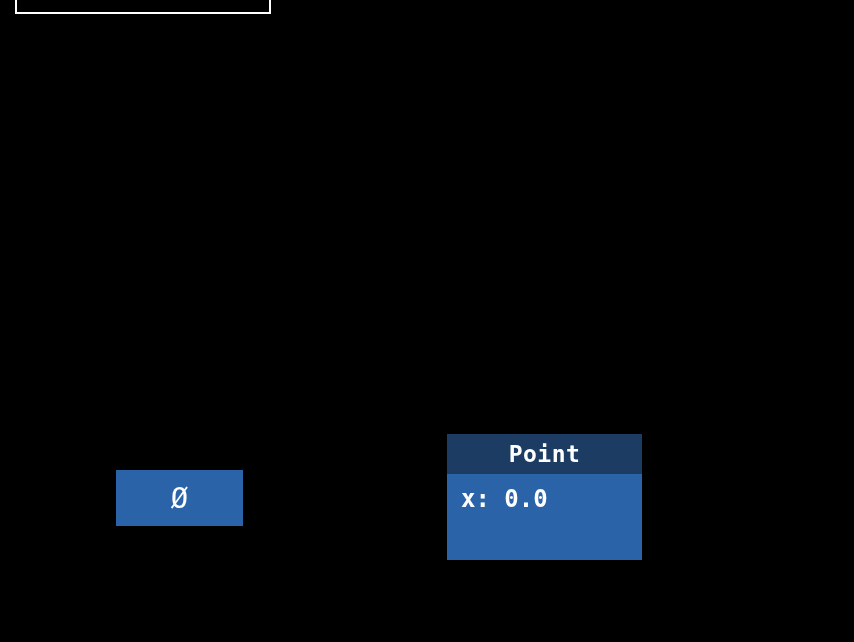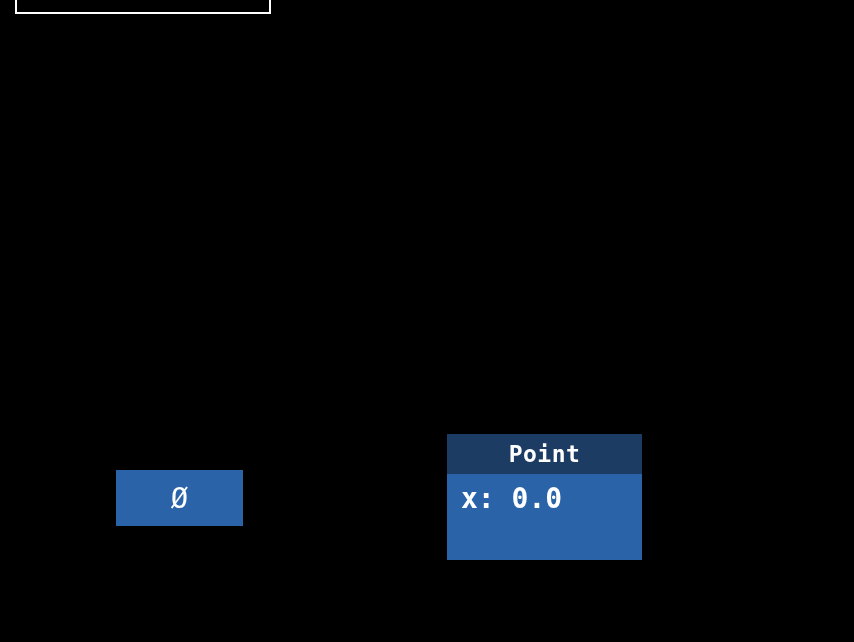--- a/index.html
+++ b/index.html
@@ -59,21 +59,21 @@
     font-size: 23px;
     font-weight: bold;
     letter-spacing: 0.5px;
   }
   .point-body {
     height: 86px;
     background: #2A63A8;
     color: #ffffff;
     box-sizing: border-box;
     padding: 10px 0 0 14px;
-    font-size: 28px;
+    font-size: 24px;
     font-weight: bold;
     line-height: 30px;
   }
   .field-row {
     white-space: pre;
   }
 </style>
 </head>
 <body>
 

